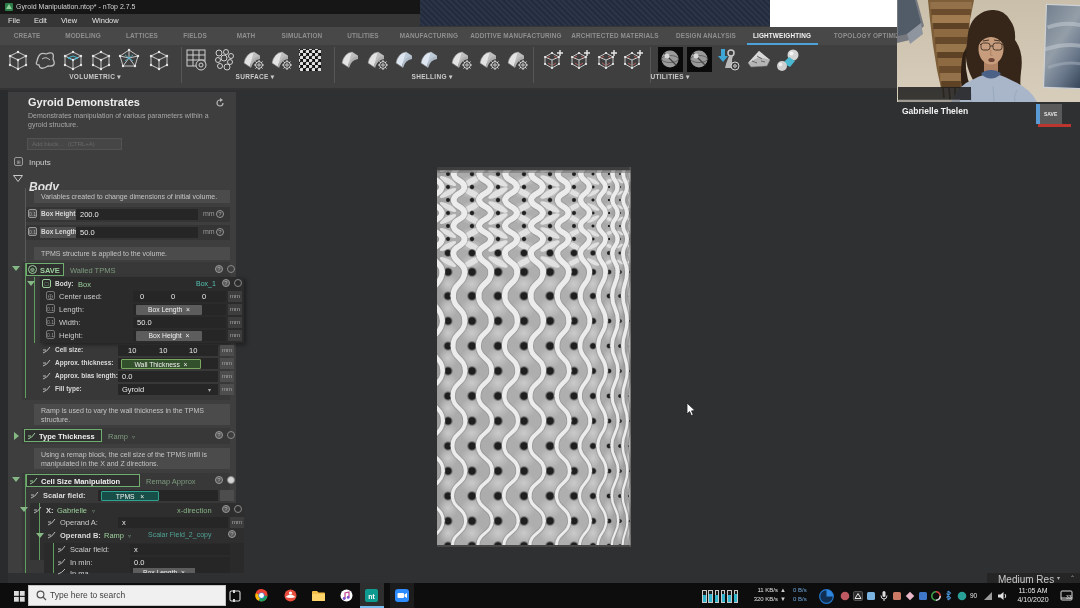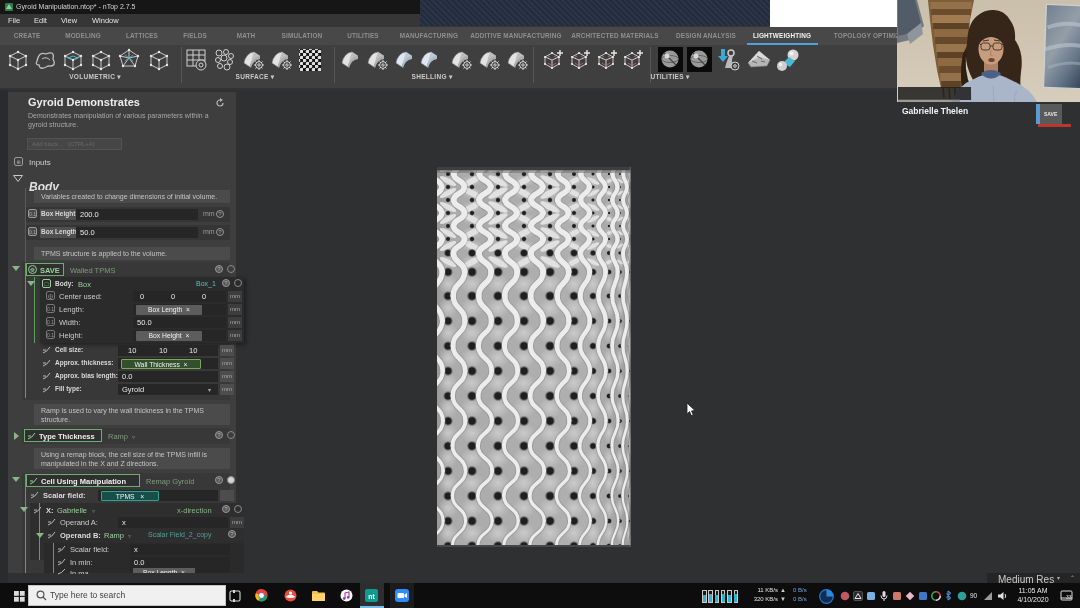--- a/index.html
+++ b/index.html
@@ -1578,22 +1578,22 @@
     <div class="qi" style="left:215px;top:431px;background:#555;">?</div>
     <div class="oi" style="left:227px;top:431px;"></div>
     <div class="band" style="top:448px;height:21px;">Using a remap block, the cell size of the TPMS infill is manipulated in the X and Z directions.</div>
     <div class="abs" style="left:22px;top:473px;width:208px;height:100px;background:#383838;"></div>
     <div class="abs" style="left:25px;top:474px;width:1px;height:99px;background:#5f9e5f;"></div>
     <div class="gtri" style="left:12px;top:477px;"></div>
     <div class="abs" style="left:26px;top:474px;width:114px;height:13px;border:1px solid #6fae6f;background:#2f2f2f;"></div>
     <svg class="abs" style="left:29px;top:476px" width="10" height="10" viewBox="0 0 10 10">
       <path d="M1 8 Q5 7 8 2 M1 5 L4 5" stroke="#9bcf9b" fill="none"></path>
     </svg>
-    <div class="abs" style="left:41px;top:477px;font-size:7.5px;font-weight:bold;color:#efefef;">Cell Using Manipulation</div>
-    <div class="gval" style="left:146px;top:477px;color:#7d9a7d;">Remap Gyroid</div>
+    <div class="abs" style="left:41px;top:477px;font-size:7.5px;font-weight:bold;color:#efefef;">Cell Size Manipulation</div>
+    <div class="gval" style="left:146px;top:477px;color:#7d9a7d;">Remap Approx</div>
     <div class="qi" style="left:215px;top:476px;background:#555;">?</div>
     <div class="oi" style="left:227px;top:476px;background:#d5d5d5;"></div>
     <svg class="abs" style="left:30px;top:490px" width="10" height="10" viewBox="0 0 10 10">
       <path d="M1 8 Q5 7 8 2 M1 5 L4 5" stroke="#b9b9b9" fill="none"></path>
     </svg>
     <div class="abs" style="left:43px;top:491px;font-size:7.5px;font-weight:bold;color:#dadada;">Scalar field:</div>
     <div class="rfield" style="left:98px;top:490px;width:120px;"></div>
     <div class="pill" style="left:101px;top:490.5px;width:58px;background:#174f48;border:1px solid #2fa392;line-height:9px;">TPMS &nbsp;&nbsp;×</div>
     <div class="mmtile" style="left:220px;top:490px;"></div>
     <div class="abs" style="left:30px;top:503px;width:214px;height:57px;background:#2e2e2e;"></div>

